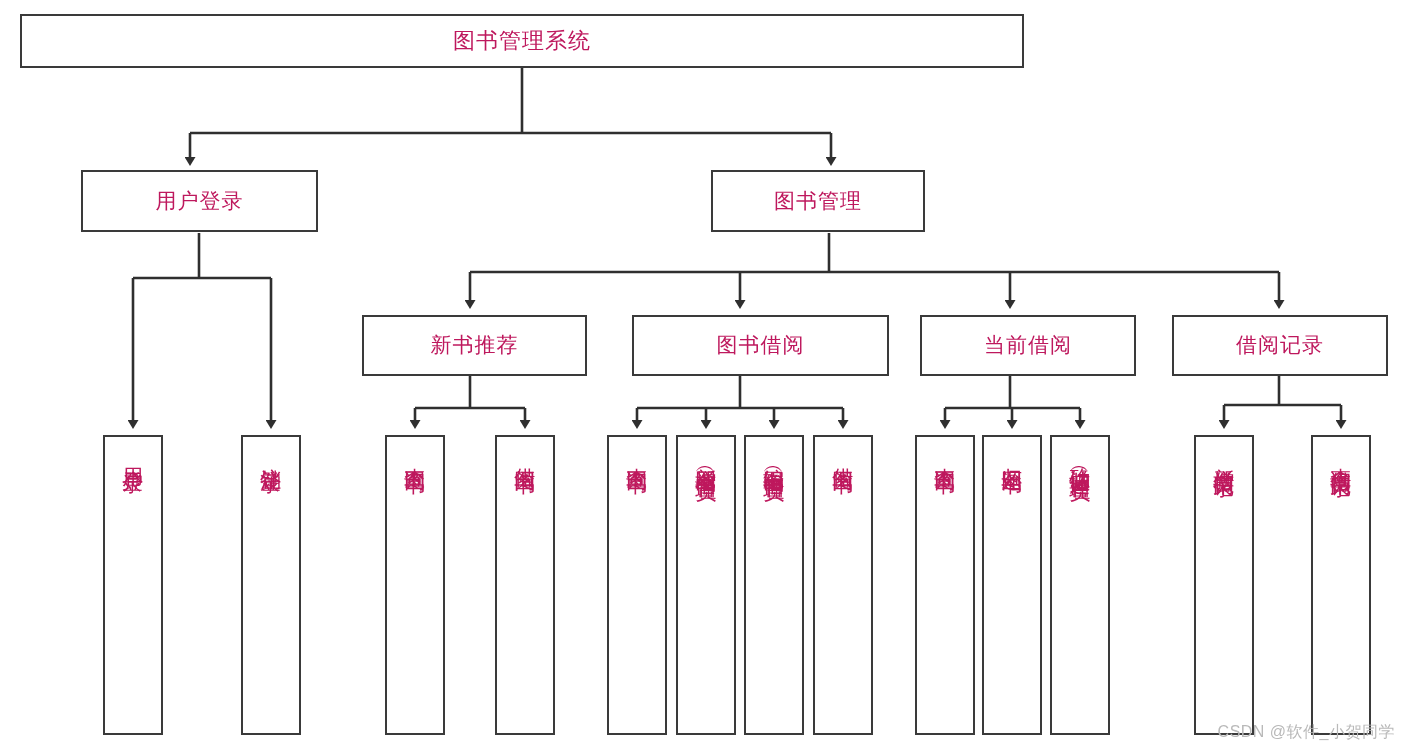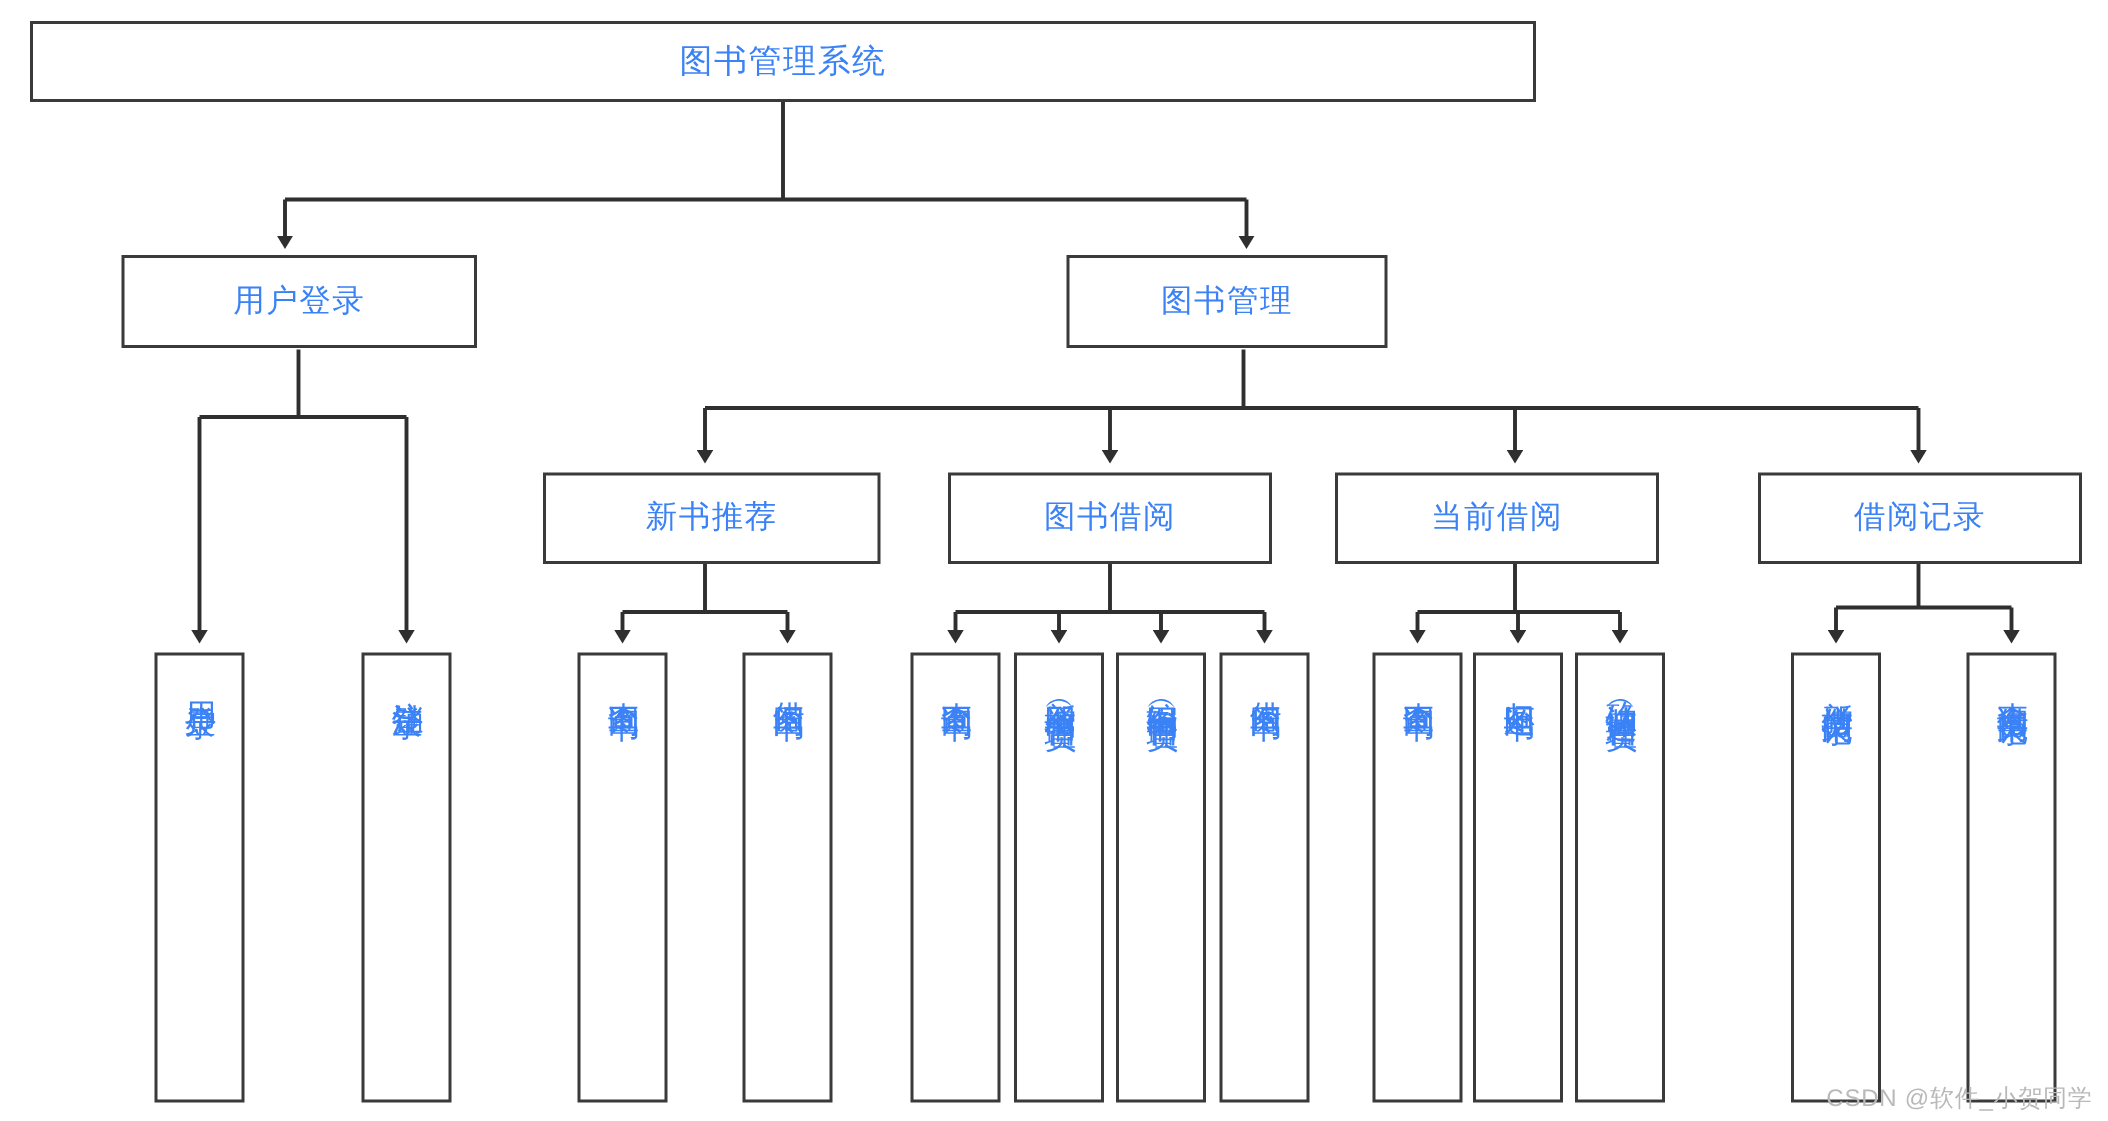--- a/index.html
+++ b/index.html
@@ -24,21 +24,21 @@
   }
   
   .node{
     position:absolute;
     box-sizing:border-box;
     background:#ffffff;
     border:2px solid #3a3a3a;
     display:flex;
     align-items:center;
     justify-content:center;
-    color:#3b82f6;
+    color:#be185d;
     z-index:2;
   }
   .node .cap{
     display:block;
     text-align:center;
     line-height:1.18;
     white-space:pre-line;
   }
   
   .node.horiz .cap{
@@ -137,25 +137,25 @@
   </div>
 
   <div class="node horiz" style="left:711px;top:170px;width:214px;height:62px;">
     <span class="cap">图书管理</span>
   </div>
 
   <div class="node horiz" style="left:362px;top:315px;width:225px;height:61px;">
     <span class="cap">新书推荐</span>
   </div>
 
-  <div class="node horiz" style="left:632px;top:315px;width:216px;height:61px;">
+  <div class="node horiz" style="left:632px;top:315px;width:257px;height:61px;">
     <span class="cap">图书借阅</span>
   </div>
 
-  <div class="node horiz" style="left:890px;top:315px;width:216px;height:61px;">
+  <div class="node horiz" style="left:920px;top:315px;width:216px;height:61px;">
     <span class="cap">当前借阅</span>
   </div>
 
   <div class="node horiz" style="left:1172px;top:315px;width:216px;height:61px;">
     <span class="cap">借阅记录</span>
   </div>
 
   <div class="node vert" style="left:103px;top:435px;width:60px;height:300px;">
     <span class="cap">用户登录</span>
   </div>

